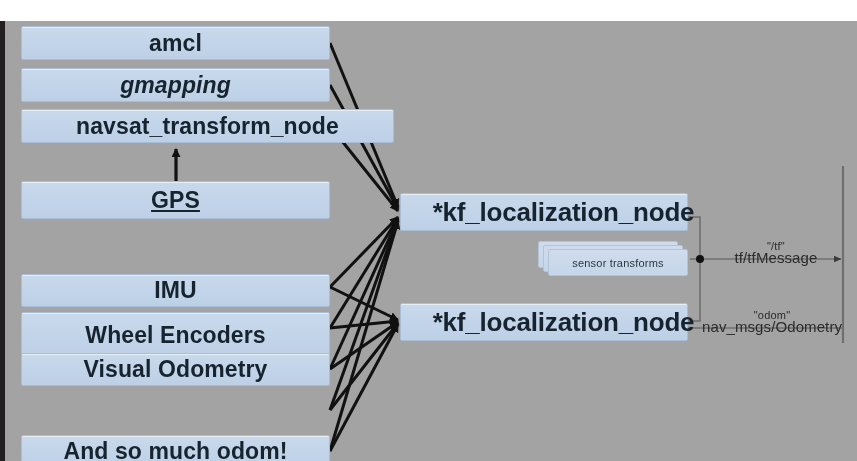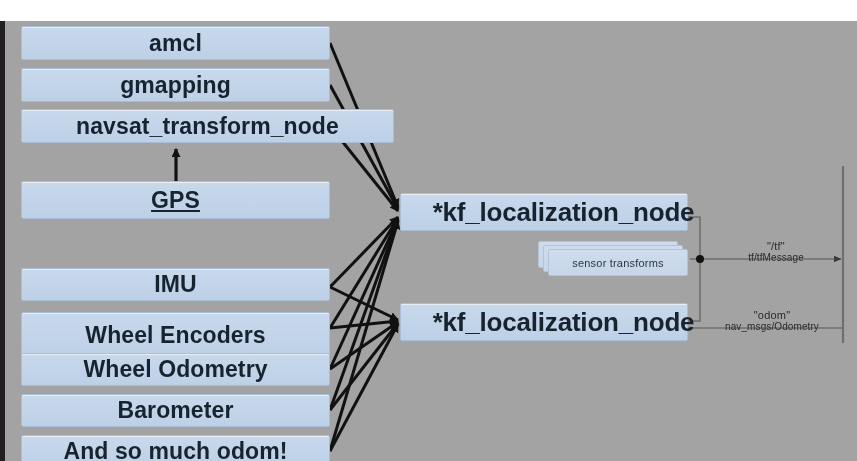--- a/index.html
+++ b/index.html
@@ -27,21 +27,21 @@
   }
   .stackbox .sheet.s1{left:0;top:0;width:140px;height:27px;}
   .stackbox .sheet.s2{left:5px;top:4px;width:140px;height:27px;}
   .stackbox .sheet.s3{left:10px;top:8px;width:140px;height:27px;
      display:flex;align-items:center;justify-content:center;}
   .stackbox .sheet.s3 span{font-size:11px;color:#2a3742;letter-spacing:.2px;
      font-family:"Liberation Sans",sans-serif;white-space:nowrap;}
   .edge-label{position:absolute;text-align:center;color:#2b2b2b;
      font-family:"Liberation Sans",sans-serif;white-space:nowrap;}
   .edge-label .topic{display:block;font-size:11px;line-height:12px;letter-spacing:.2px;}
-  .edge-label .type{display:block;font-size:10px;line-height:12px;letter-spacing:.1px;}
+  .edge-label .type{display:block;font-size:15px;line-height:12px;letter-spacing:.1px;}
 </style>
 </head>
 <body>
 
 <div id="canvas">
 
   <div id="leftrail"></div>
 
   <svg id="svg-layer" viewBox="0 0 857 461" xmlns="http://www.w3.org/2000/svg">
     <defs>
@@ -90,47 +90,44 @@
       <line x1="688" y1="307" x2="843" y2="307"></line>
     </g>
 
     <line x1="843" y1="145" x2="843" y2="322" stroke="#6f6f6f" stroke-width="2.2"></line>
   </svg>
 
   <div class="node src-node" style="left:21px;top:5px;width:309px;height:34px;">
     <span>amcl</span>
   </div>
 
-  <div class="node src-node" style="left:21px;top:47px;width:309px;height:34px;">
+  <div class="node src-node" style="left:21px;top:47px;width:309px;height:34px;font-style:italic;">
     <span>gmapping</span>
   </div>
 
   <div class="node src-node" style="left:21px;top:88px;width:373px;height:34px;">
     <span>navsat_transform_node</span>
   </div>
 
   <div class="node src-node" style="left:21px;top:160px;width:309px;height:38px;text-decoration:underline;">
     <span>GPS</span>
   </div>
 
-  <div class="node src-node" style="left:21px;top:247px;width:309px;height:33px;">
+  <div class="node src-node" style="left:21px;top:253px;width:309px;height:33px;">
     <span>IMU</span>
   </div>
 
   <div class="node src-node" style="left:21px;top:291px;width:309px;height:47px;">
     <span>Wheel Encoders</span>
   </div>
 
   <div class="node src-node" style="left:21px;top:332px;width:309px;height:33px;">
-    <span>Wheel Odometry</span>
+    <span>Visual Odometry</span>
   </div>
 
-  <div class="node src-node" style="left:21px;top:373px;width:309px;height:33px;">
-    <span>Barometer</span>
-  </div>
 
   <div class="node src-node" style="left:21px;top:414px;width:309px;height:33px;">
     <span>And so much odom!</span>
   </div>
 
   <div class="node kf-node" style="left:400px;top:172px;width:288px;height:38px;">
     <span>*kf_localization_node</span>
   </div>
 
   <div class="node kf-node" style="left:400px;top:282px;width:288px;height:38px;">

